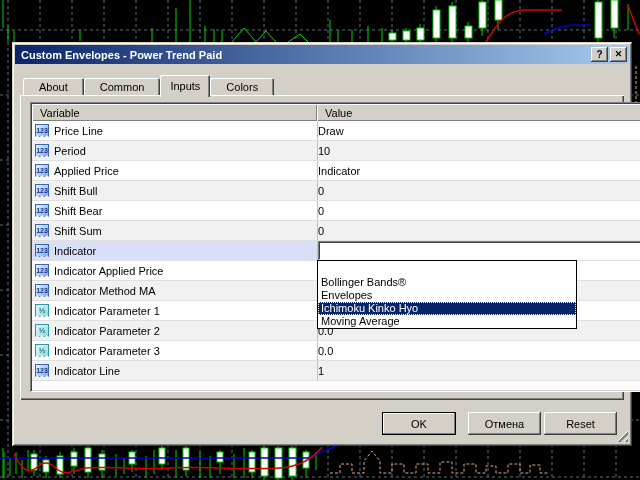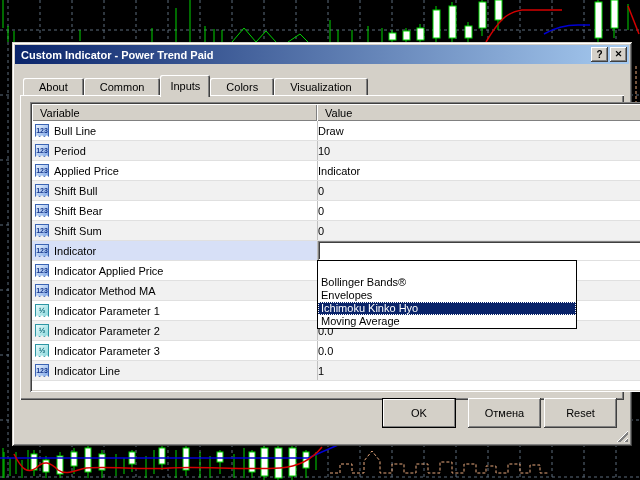--- a/index.html
+++ b/index.html
@@ -64,21 +64,21 @@
   .combo-value{position:absolute;left:4px;top:3px;right:20px;height:14px;}
   .combo-btn{position:absolute;right:2px;top:2px;width:16px;height:16px;background:var(--dialog-bg);
     display:flex;align-items:center;justify-content:center;font-size:7px;line-height:1;
     box-shadow:inset -1px -1px 0 #404040, inset 1px 1px 0 #fff, inset -2px -2px 0 #808080;}
 
   .dropdown-list{position:absolute;left:305px;top:218px;width:260px;height:69px;background:#fff;
     border:1px solid #000;z-index:6;padding-top:2px;}
   .opt{height:13px;line-height:13px;padding-left:3px;white-space:nowrap;overflow:hidden;}
   .opt.hl{background:var(--selection-bg);color:#fff;outline:1px dotted #fff;outline-offset:-1px;}
 
-  .btn{position:absolute;top:356px;height:30px;background:var(--dialog-bg);
+  .btn{position:absolute;top:370px;height:23px;background:var(--dialog-bg);
     display:flex;align-items:center;justify-content:center;
     box-shadow:inset -1px -1px 0 #404040, inset 1px 1px 0 #fff, inset -2px -2px 0 #808080;}
   .btn.default{border:1px solid #000;
     box-shadow:inset -1px -1px 0 #808080, inset 1px 1px 0 #fff;}
   .btn.ok{left:370px;width:74px;}
   .btn.cancel{left:456px;width:73px;}
   .btn.reset{left:532px;width:73px;}
   .grip{position:absolute;right:4px;bottom:4px;width:13px;height:13px;
     background:repeating-linear-gradient(135deg,#fff 0 1px,#808080 1px 3px,transparent 3px 5px);
     clip-path:polygon(100% 0,100% 100%,0 100%);}
@@ -210,44 +210,43 @@
   <path class="rline" d="M628,6 L639,34"></path>
   <path class="bline" d="M544,34 C556,27 566,25 578,25 L590,25"></path>
   <path class="bline" d="M0,458 L308,458 L338,445"></path>
   <path class="rline" d="M14,454 C22,470 28,474 36,468 C44,460 50,462 58,470 C66,476 76,470 86,468 C110,466 140,470 170,468 C200,466 240,470 280,468 C295,467 310,462 322,447"></path>
   <path class="oline" d="M330,473 h10 v-9 h12 v9 h12 v-12 l8,-10 l8,10 v12 h12 v-9 h12 v9 h12 v-9 h12 v9 h12 v-11 h12 v11 h12 v-9 h12 v9 h10 v-7 h10 v7 h12 v-9 h12 v9 h10 v-8 h10 v8 h8"></path>
   <line class="oline" x1="636" y1="66" x2="636" y2="190"></line>
 </svg>
 
 <div class="dialog">
   <div class="titlebar">
-    <span class="title">Custom Indicator - Power Trend Paid</span>
+    <span class="title">Custom Envelopes - Power Trend Paid</span>
     <span class="tbtn">?</span>
     <span class="tbtn close">✕</span>
   </div>
 
   <div class="tabs">
     <div class="tab">About</div>
     <div class="tab">Common</div>
     <div class="tab active">Inputs</div>
     <div class="tab">Colors</div>
-    <div class="tab">Visualization</div>
   </div>
 
   <div class="panel">
     <div class="table-wrap">
       <div class="thead">
         <div class="th var">Variable</div>
         <div class="th val">Value</div>
       </div>
 
       <div class="trow">
         <div class="cell-var">
             <span class="ticon int">123</span>
-            <span>Bull Line</span>
+            <span>Price Line</span>
           </div>
         <div class="cell-val">Draw</div>
       </div>
       <div class="trow alt">
         <div class="cell-var">
             <span class="ticon int">123</span>
             <span>Period</span>
           </div>
         <div class="cell-val">10</div>
       </div>

